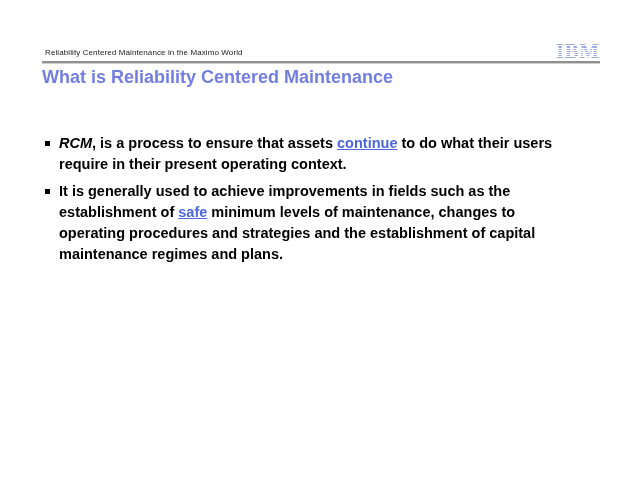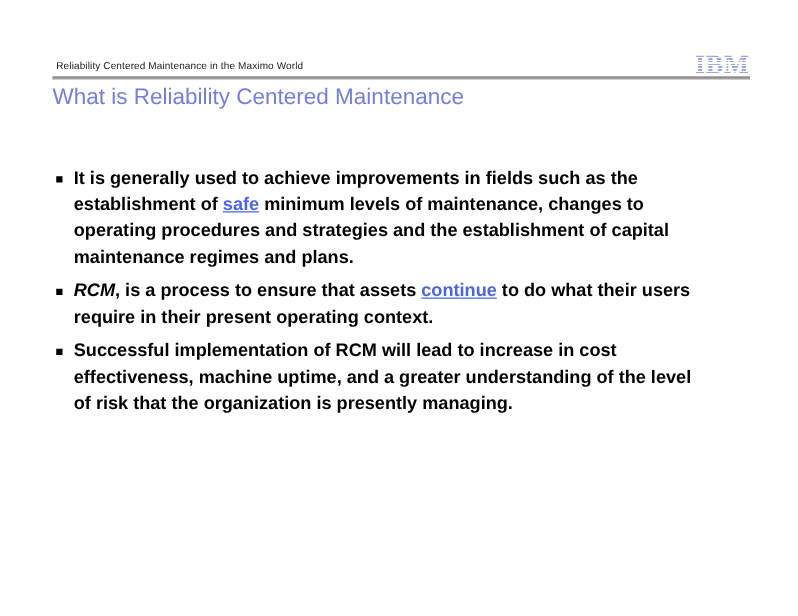--- a/index.html
+++ b/index.html
@@ -39,21 +39,21 @@
       #ffffff 1.2px, #ffffff 2.2px
     );
   }
   .rule{
     position:absolute;left:42px;top:61px;width:558px;height:2px;
     background:var(--rule-color);
     border-bottom:1px solid #cfcfcf;
   }
   .title{
     position:absolute;left:42px;top:66px;margin:0;
-    font-size:18px;font-weight:normal;line-height:22px;
+    font-size:18px;font-weight:bold;line-height:22px;
     color:var(--title-color);
     white-space:nowrap;
   }
   .bullets{
     position:absolute;left:45px;top:133px;width:524px;
     margin:0;padding:0;list-style:none;
   }
   .bullets li{
     position:relative;
     padding-left:14px;
@@ -84,18 +84,17 @@
   <div class="ibm-logo">
     <span class="ibm-text">IBM</span>
     <div class="ibm-stripes"></div>
   </div>
 
   <div class="rule"></div>
 
   <h1 class="title">What is Reliability Centered Maintenance</h1>
 
   <ul class="bullets">
+      <li><span class="bullet-marker"></span><span class="seg bi">RCM</span><span class="seg">, is a process to ensure that assets </span><a class="seg link">continue</a><span class="seg"> to do what their users require in their present operating context.</span></li>
       <li><span class="bullet-marker"></span><span class="seg">It is generally used to achieve improvements in fields such as the establishment of </span><a class="seg link">safe</a><span class="seg"> minimum levels of maintenance, changes to operating procedures and strategies and the establishment of capital maintenance regimes and plans.</span></li>
-      <li><span class="bullet-marker"></span><span class="seg bi">RCM</span><span class="seg">, is a process to ensure that assets </span><a class="seg link">continue</a><span class="seg"> to do what their users require in their present operating context.</span></li>
-      <li><span class="bullet-marker"></span><span class="seg">Successful implementation of RCM will lead to increase in cost effectiveness, machine uptime, and a greater understanding of the level of risk that the organization is presently managing.</span></li>
     </ul>
 
 </div>
 
 </body></html>

